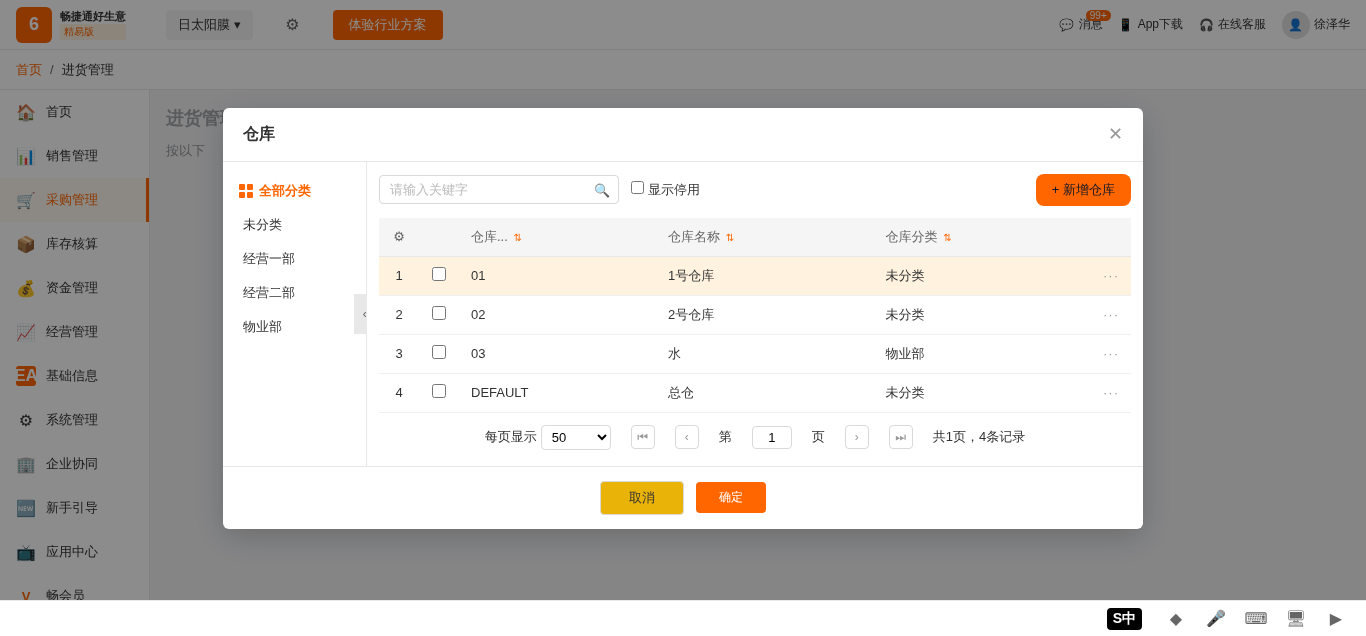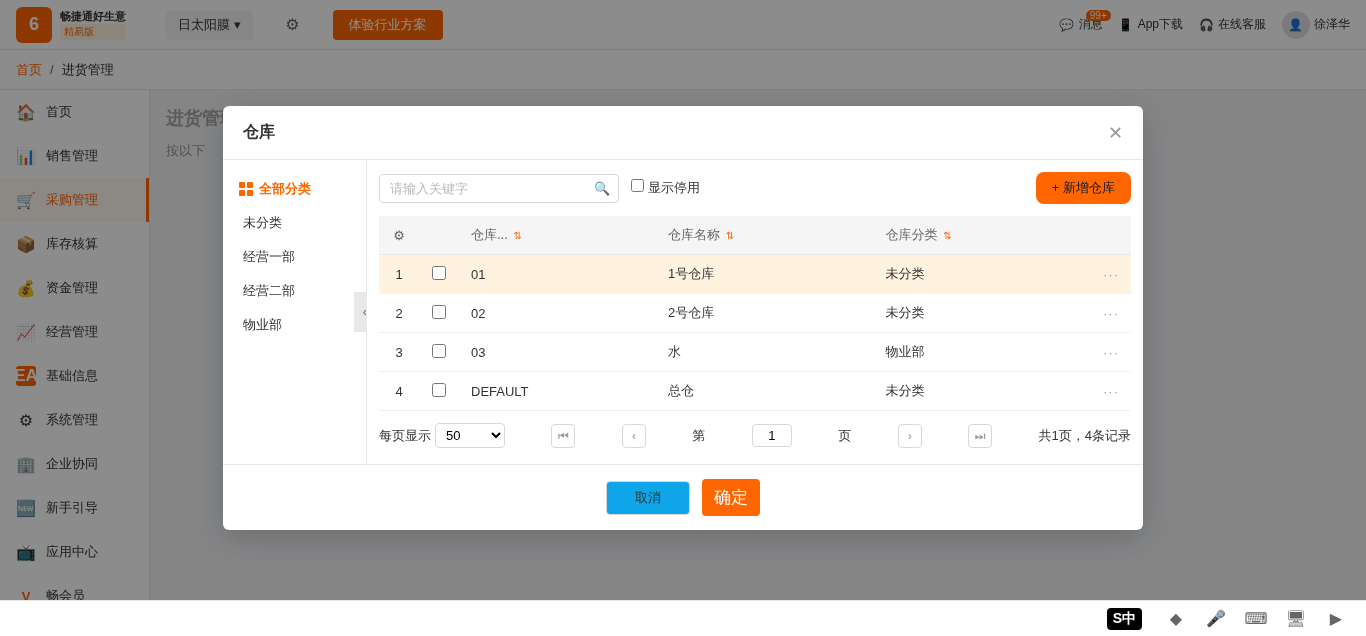--- a/index.html
+++ b/index.html
@@ -354,21 +354,21 @@
     .more-btn {
       color: #999;
       cursor: pointer;
       letter-spacing: 1px;
     }
 
     
     .pagination {
       display: flex;
       align-items: center;
-      justify-content: space-between;
+      justify-content: center;
       gap: 20px;
       padding: 12px 0 4px;
       font-size: 13px;
       color: #333;
     }
     .page-size-select {
       display: flex;
       align-items: center;
       gap: 4px;
     }
@@ -408,33 +408,33 @@
       align-items: center;
       justify-content: center;
       gap: 12px;
       padding: 14px 20px;
       border-top: 1px solid #e8e8e8;
     }
     .btn-cancel {
       padding: 7px 28px;
       border: 1px solid #d9d9d9;
       border-radius: 4px;
-      background: #0ea5e9;
+      background: #eab308;
       cursor: pointer;
       font-size: 13px;
       color: #333;
     }
     .btn-confirm {
-      padding: 7px 12px;
+      padding: 7px 23px;
       border: none;
       border-radius: 4px;
       background: #f60;
       color: #fff;
       cursor: pointer;
-      font-size: 17px;
+      font-size: 12px;
     }
 
     
     .bottom-bar {
       position: fixed;
       bottom: 0;
       left: 0;
       right: 0;
       height: 36px;
       background: #fff;

